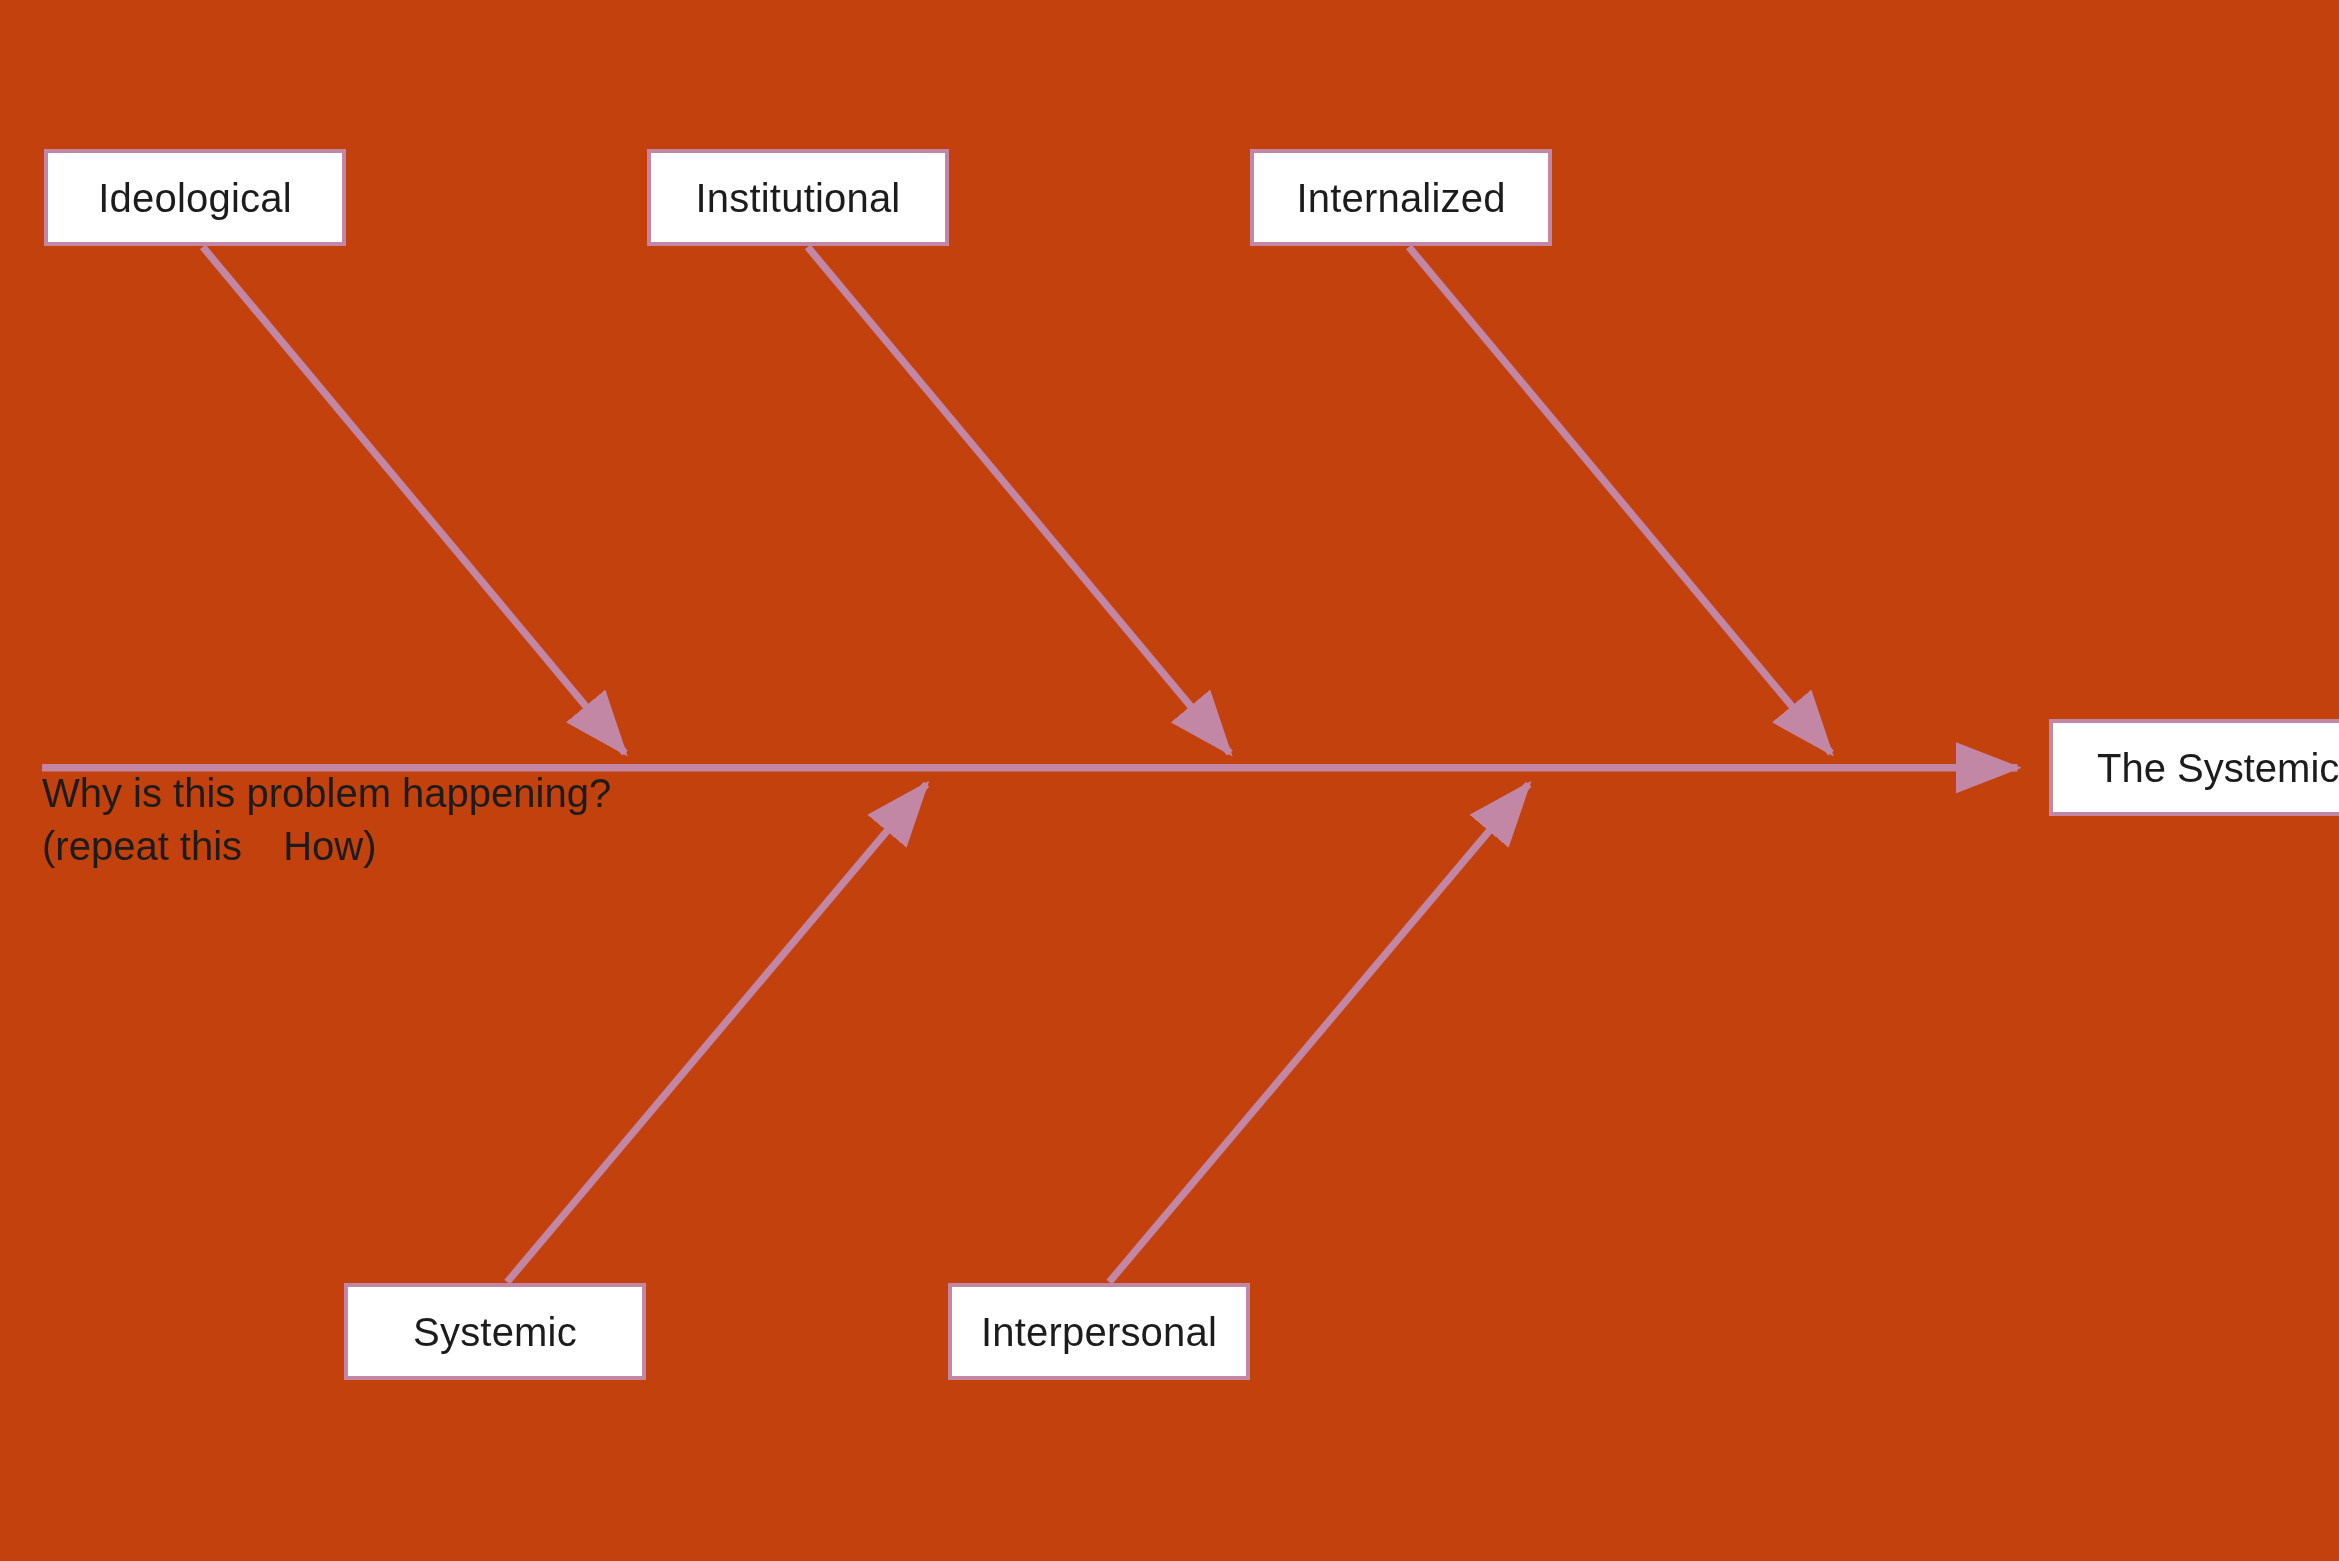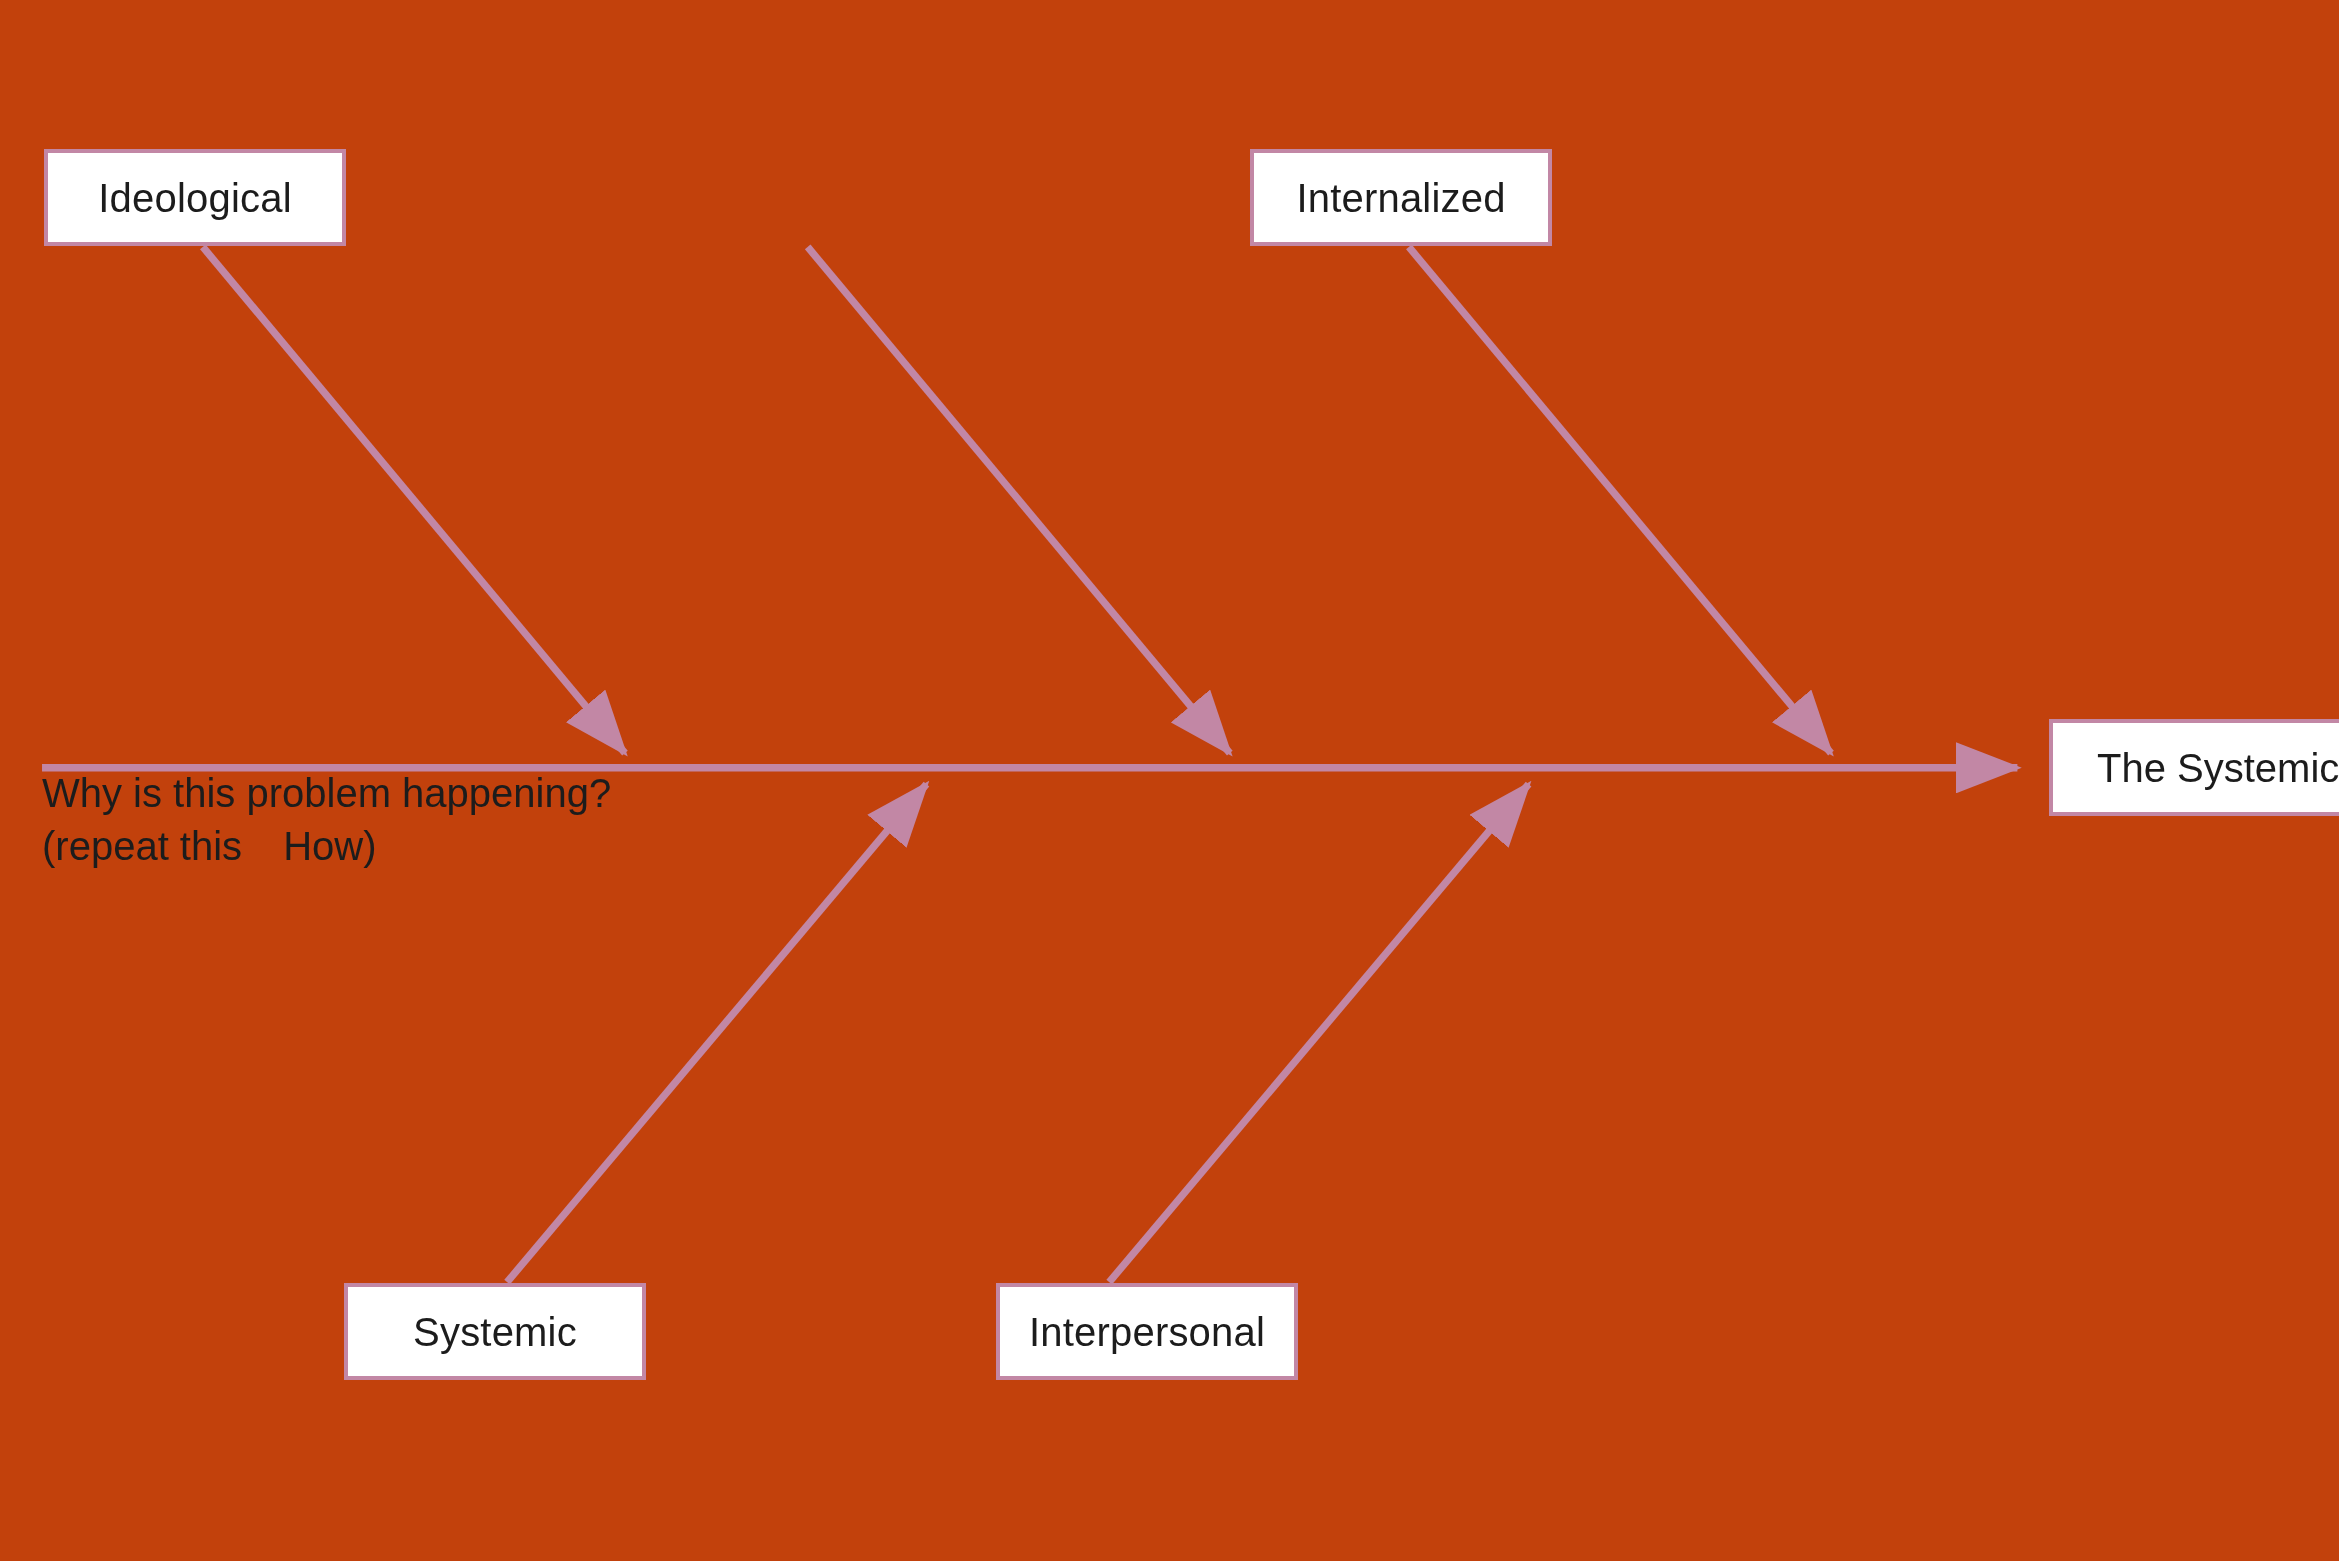--- a/index.html
+++ b/index.html
@@ -94,30 +94,33 @@
 
     <line x1="555" y1="1403" x2="1014" y2="858" stroke="#c287a5" stroke-width="8" marker-end="url(#arrowhead)"></line>
 
     <line x1="1214" y1="1403" x2="1673" y2="858" stroke="#c287a5" stroke-width="8" marker-end="url(#arrowhead)"></line>
   </svg>
 
   <div class="cat-box" id="box-ideological" style="left:44px; top:149px; width:302px; height:97px;">
     <span class="cat-label">Ideological</span>
   </div>
 
+  <div class="cat-box" id="box-institutional" style="left:647px; top:149px; width:302px; height:97px;">
+    <span class="cat-label">Institutional</span>
+  </div>
 
   <div class="cat-box" id="box-internalized" style="left:1250px; top:149px; width:302px; height:97px;">
     <span class="cat-label">Internalized</span>
   </div>
 
   <div class="cat-box" id="box-systemic" style="left:344px; top:1283px; width:302px; height:97px;">
     <span class="cat-label">Systemic</span>
   </div>
 
-  <div class="cat-box" id="box-interpersonal" style="left:948px; top:1283px; width:302px; height:97px;margin-left:48px;">
+  <div class="cat-box" id="box-interpersonal" style="left:948px; top:1283px; width:302px; height:97px;">
     <span class="cat-label">Interpersonal</span>
   </div>
 
   <div id="problem-box" style="left:2049px; top:719px; width:329px; height:97px;">
     <span class="cat-label">The Systemic</span>
   </div>
 
   <div id="prompt-note" style="left:42px; top:767px;">
     <span class="note-line">Why is this problem happening?</span>
     <span class="note-line"><span>(repeat this </span><span class="em-word">How</span><span>)</span></span>

